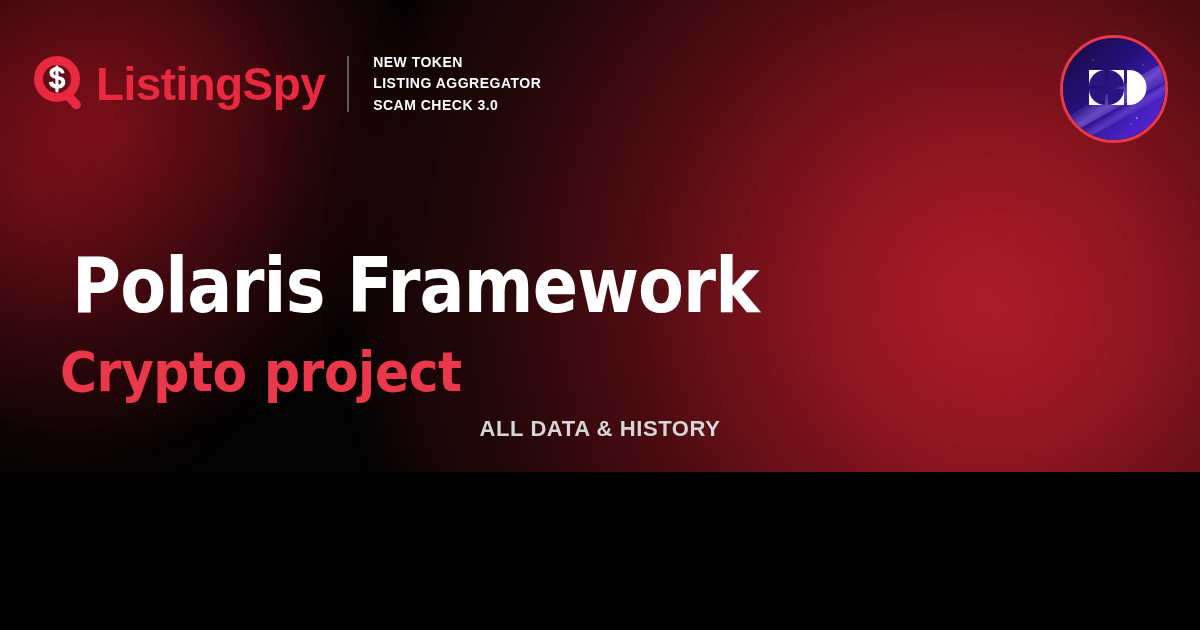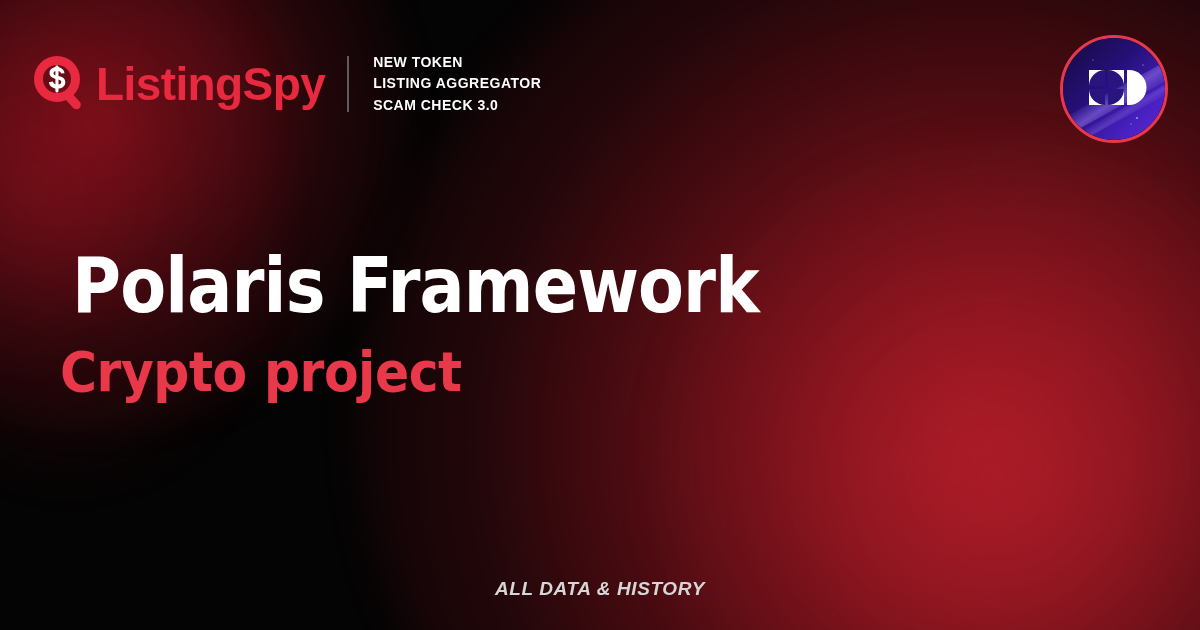--- a/index.html
+++ b/index.html
@@ -5,21 +5,21 @@
 <style>
   html, body {
     margin: 0;
     padding: 0;
     background: #000;
   }
 
   .card {
     position: relative;
     width: 1200px;
-    height: 630px;
+    height: 472px;
     overflow: hidden;
     background: #050404;
     font-family: "Liberation Sans", sans-serif;
     -webkit-font-smoothing: antialiased;
   }
 
   
   .bg-layer {
     position: absolute;
     inset: 0;
@@ -209,24 +209,23 @@
     left: 0;
     right: 0;
     bottom: 30px;
     text-align: center;
     z-index: 4;
   }
 
   .footer-text {
     display: inline-block;
     color: #d6d6d6;
-    font-size: 19px;
+    font-size: 22px;
     font-weight: 700;
     letter-spacing: 0.6px;
-    font-style: italic;
   }
 </style>
 </head>
 <body>
 
 <div class="card">
 
   <div class="bg-layer">
     <div class="glow-topleft"></div>
     <div class="glow-topleft-b"></div>

